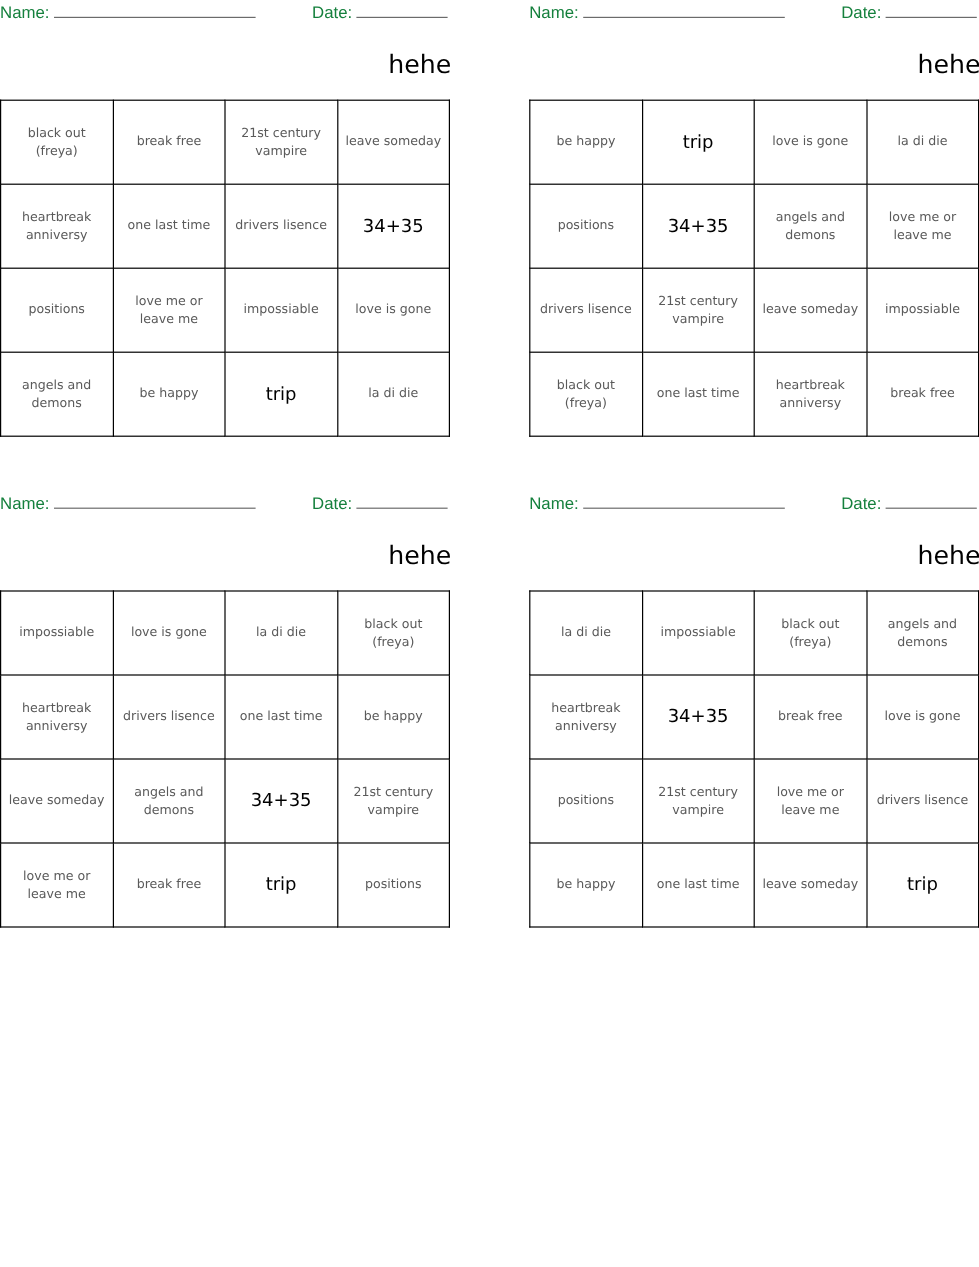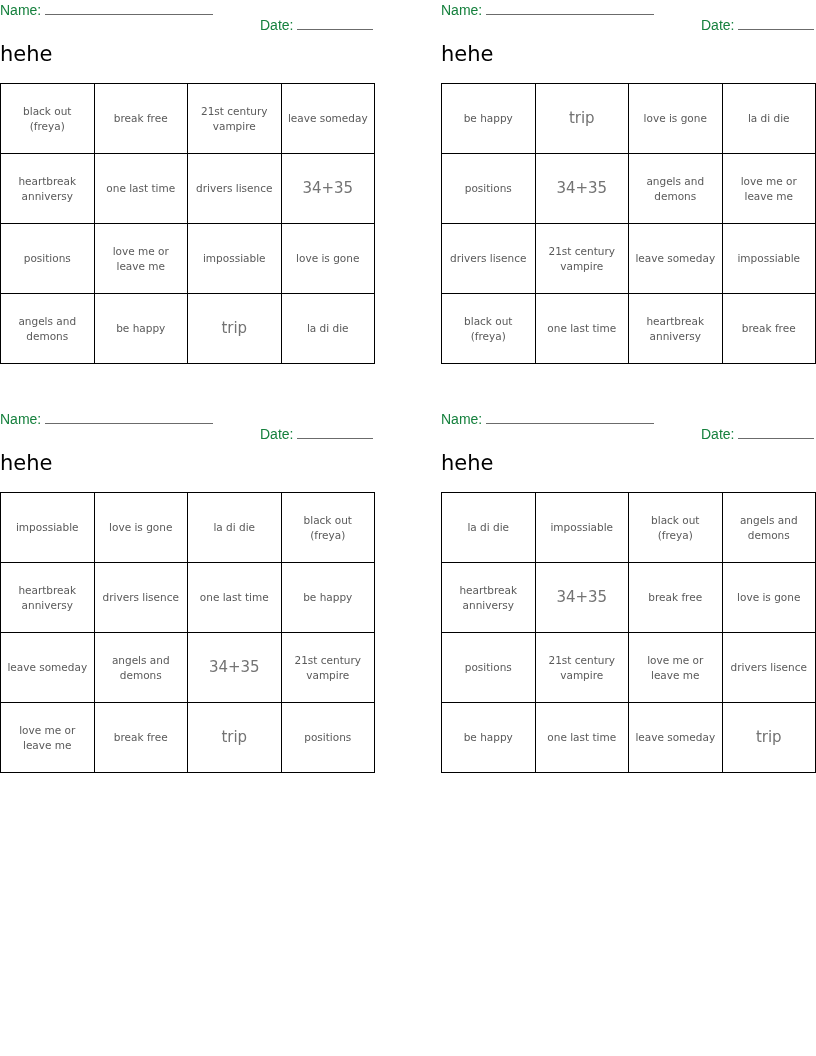--- a/index.html
+++ b/index.html
@@ -1,30 +1,30 @@
 <!DOCTYPE html>
 <html><head>
 <meta charset="utf-8">
 <style>
   html, body { margin: 0; padding: 0; background: #ffffff; }
   body { width: 816px; height: 1056px; position: relative; overflow: hidden; }
   .card { position: absolute; width: 376px; }
   .hdr { position: absolute; top: 2px; left: 0; width: 376px; height: 18px;
          font-family: "Liberation Sans", sans-serif; font-size: 14px; color: #15803d; }
   .hdr .name { position: absolute; left: 0; top: 0; }
-  .hdr .date { position: absolute; left: 260px; top: 0; margin-top: 15px; }
+  .hdr .date { position: absolute; left: 260px; top: 0; }
   .line { display: inline-block; border-bottom: 1px solid #6b6b6b; vertical-align: baseline; height: 12px; margin-left: 4px; }
-  .title { position: absolute; top: 42px; left: 0; width: 376px; text-align: left;
+  .title { position: absolute; top: 42px; left: 0; width: 376px; text-align: right;
            font-family: "DejaVu Sans", sans-serif; font-size: 21px; color: #000; }
   table.grid { position: absolute; top: 83px; left: 0; width: 375px; height: 280px;
                border-collapse: collapse; table-layout: fixed; }
   table.grid td { border: 1.3px solid #000; width: 25%; height: 70px; text-align: center;
                   vertical-align: middle; font-family: "DejaVu Sans", sans-serif;
                   font-size: 10.5px; color: #5a5a5a; line-height: 15px; padding: 0 3px; box-sizing: border-box; }
-  table.grid td.big { font-size: 15px; color: #737373; }
+  table.grid td.big { font-size: 15px; color: #000000; }
 </style>
 </head>
 <body>
 
 <div id="page">
     <div class="card" style="left: 0px; top: 0px;">
     <div class="hdr">
       <span class="name"><span>Name:</span><span class="line" style="width:168px"></span></span>
       <span class="date"><span>Date:</span><span class="line" style="width:76px"></span></span>
     </div>

